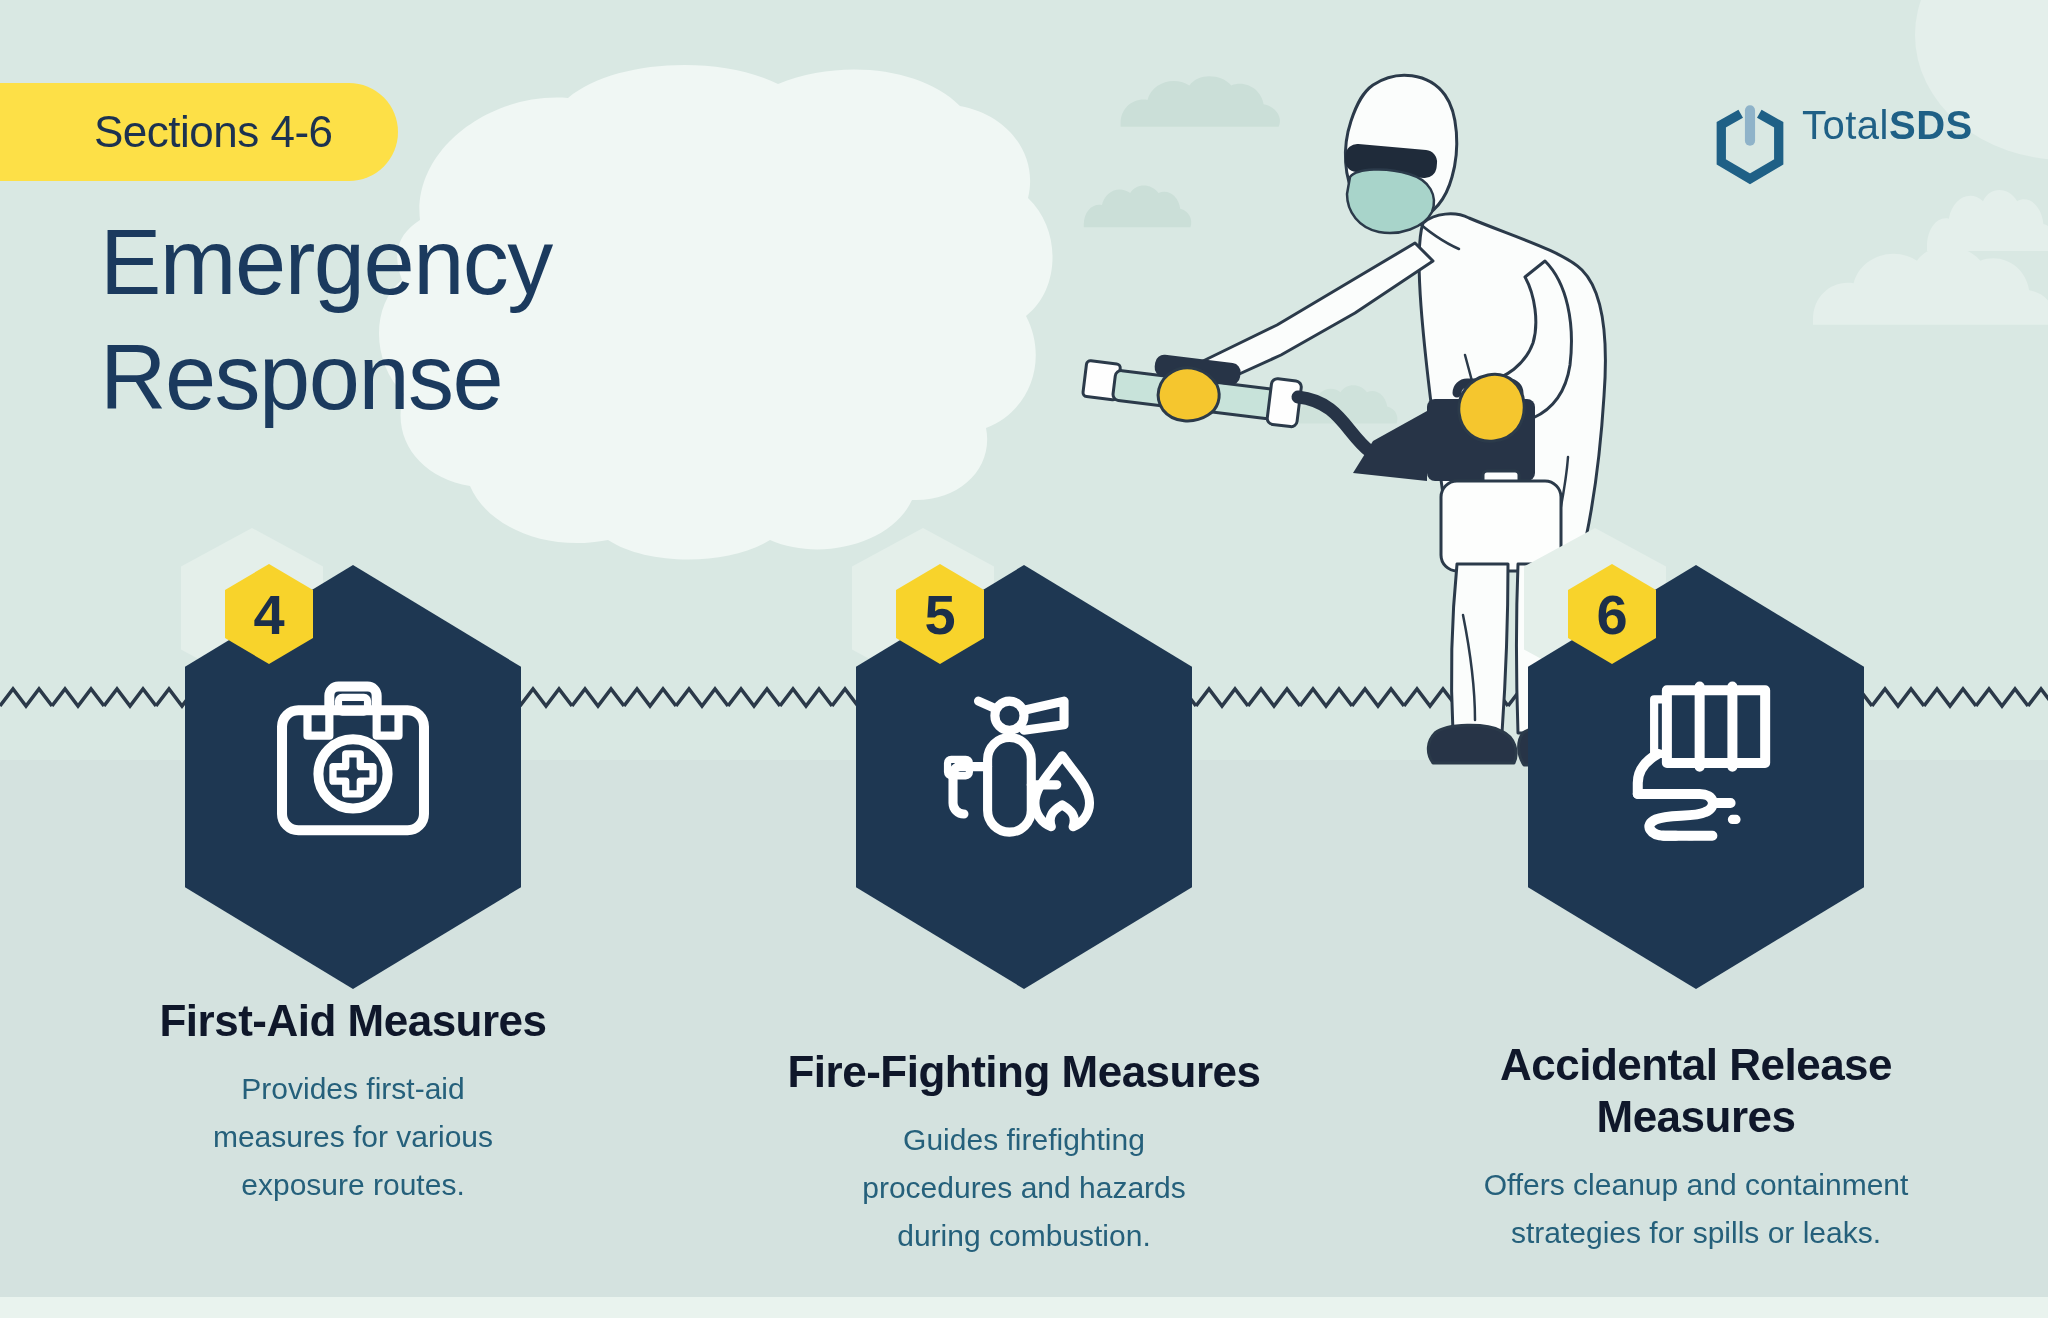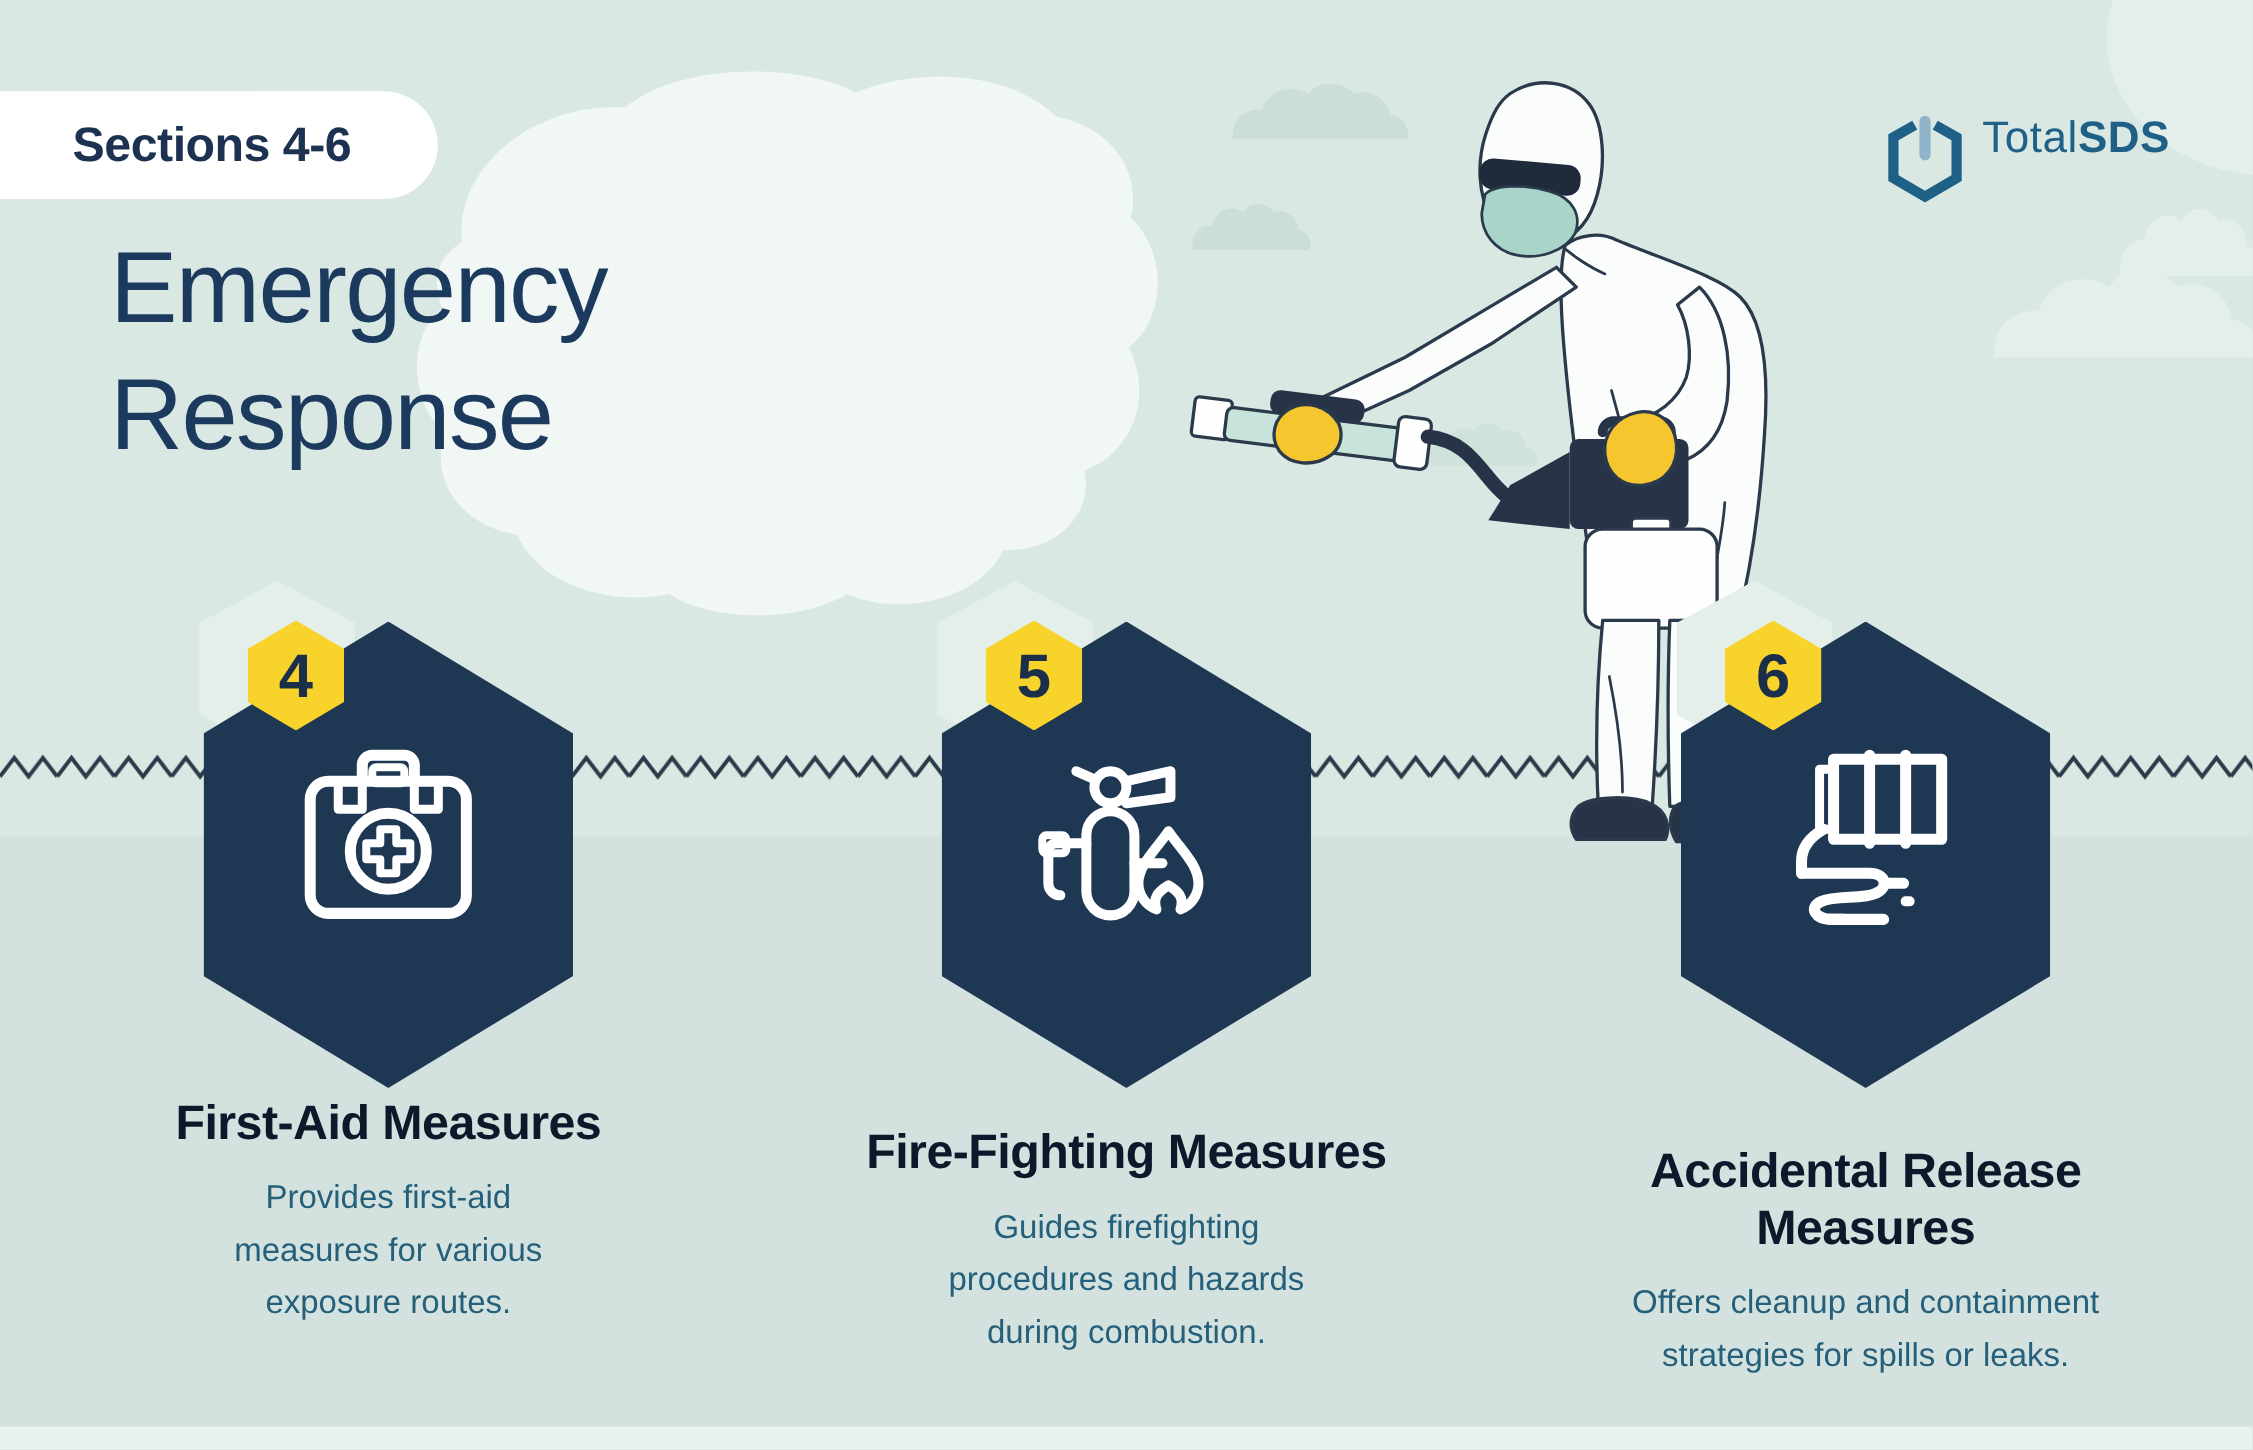--- a/index.html
+++ b/index.html
@@ -14,23 +14,23 @@
   .band-ground{top:760px;height:537px;background:#d4e2df;}
   .band-footer{top:1297px;height:21px;background:#e9f3ee;}
   
   .cloud{position:absolute;}
   .mist{position:absolute;left:350px;top:50px;}
   
   .zigzag{position:absolute;left:0;top:680px;}
   
   .section-badge{
     position:absolute;left:0;top:83px;height:98px;width:398px;
-    background:#ffffff;border-radius:0 49px 49px 0;
-    display:flex;align-items:center;box-sizing:border-box;padding-left:66px;
-    font-weight:bold;font-size:44px;color:#1c3250;letter-spacing:-0.5px;
+    background:#fde047;border-radius:0 49px 49px 0;
+    display:flex;align-items:center;box-sizing:border-box;padding-left:94px;
+    font-weight:normal;font-size:44px;color:#1c3250;letter-spacing:-0.5px;
   }
   .page-title{
     position:absolute;left:100px;top:205px;
     font-weight:normal;font-size:92px;line-height:115px;color:#1b3a5e;
     letter-spacing:-1.5px;white-space:pre-line;
   }
   
   .logo{position:absolute;left:1712px;top:103px;display:flex;align-items:flex-start;}
   .logo-text{font-size:40px;color:#1f6086;margin-left:14px;letter-spacing:0.5px;}
   .logo-text b{font-weight:bold;}
@@ -195,21 +195,21 @@
     <path d="M70,81 h2 M46,90 h2" stroke-width="5"></path>
   </g>
 </svg>
 
 <div class="card-text" style="left:43px;top:995px">
   <div class="card-title">First-Aid Measures</div>
   <div class="card-desc">Provides first-aid
 measures for various
 exposure routes.</div>
 </div>
-<div class="card-text" style="left:714px;top:1022px">
+<div class="card-text" style="left:714px;top:1046px">
   <div class="card-title">Fire-Fighting Measures</div>
   <div class="card-desc">Guides firefighting
 procedures and hazards
 during combustion.</div>
 </div>
 <div class="card-text" style="left:1386px;top:1039px">
   <div class="card-title">Accidental Release
 Measures</div>
   <div class="card-desc">Offers cleanup and containment
 strategies for spills or leaks.</div>

